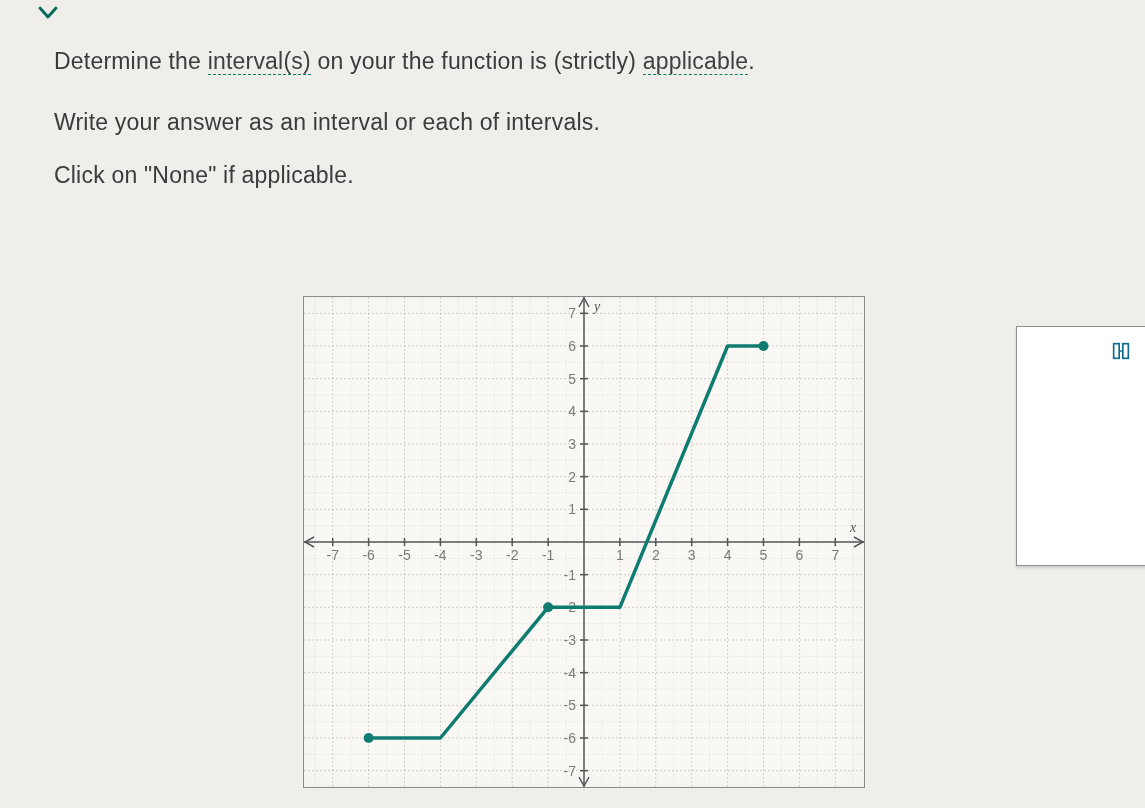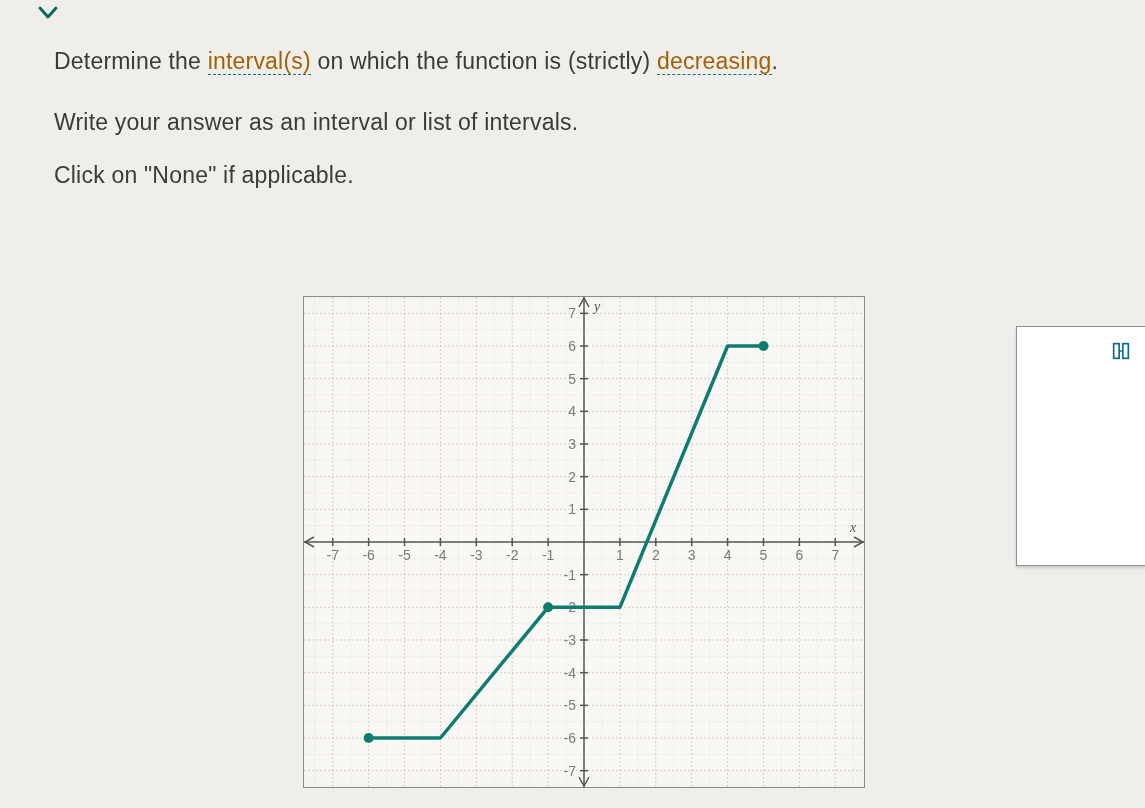--- a/index.html
+++ b/index.html
@@ -33,21 +33,21 @@
     left: 54px;
     top: 46px;
     font-size: 23px;
     line-height: 1.35;
     letter-spacing: 0.2px;
     width: 1080px;
   }
   .question p { margin: 0 0 22px 0; }
   .question .p2 { margin-top: 30px; }
   .link {
-    color: #a16207;
+    color: #404040;
     border-bottom: 1.5px dashed #0a7f6d;
     padding-bottom: 0px;
     cursor: help;
     text-align: center;
   }
   .chart-wrap {
     position: absolute;
     left: 303px;
     top: 296px;
     width: 560px;
@@ -99,24 +99,24 @@
 <div class="page">
 
   <div class="chevron">
     <svg viewBox="0 0 24 24">
         <path d="M4 8 L12 17 L20 8" fill="none" stroke="currentColor" stroke-width="3" stroke-linecap="round" stroke-linejoin="round"></path>
       </svg>
   </div>
 
   <div class="question">
     <p>
-      <span>Determine the </span><span class="link">interval(s)</span><span> on which the function is (strictly) </span><span class="link">decreasing</span><span>.</span>
+      <span>Determine the </span><span class="link">interval(s)</span><span> on your the function is (strictly) </span><span class="link">applicable</span><span>.</span>
     </p>
     <p class="p2">
-      <span>Write your answer as an interval or list of intervals.</span><br>
+      <span>Write your answer as an interval or each of intervals.</span><br>
     </p>
     <p>
       <span>Click on "None" if applicable.</span>
     </p>
   </div>
 
   <div class="chart-wrap">
     <svg viewBox="0 0 560 490" id="chart-svg">
         <line x1="10.769230769230765" y1="0" x2="10.769230769230765" y2="490" class="grid-minor"></line>
         <line x1="46.666666666666664" y1="0" x2="46.666666666666664" y2="490" class="grid-minor"></line>

